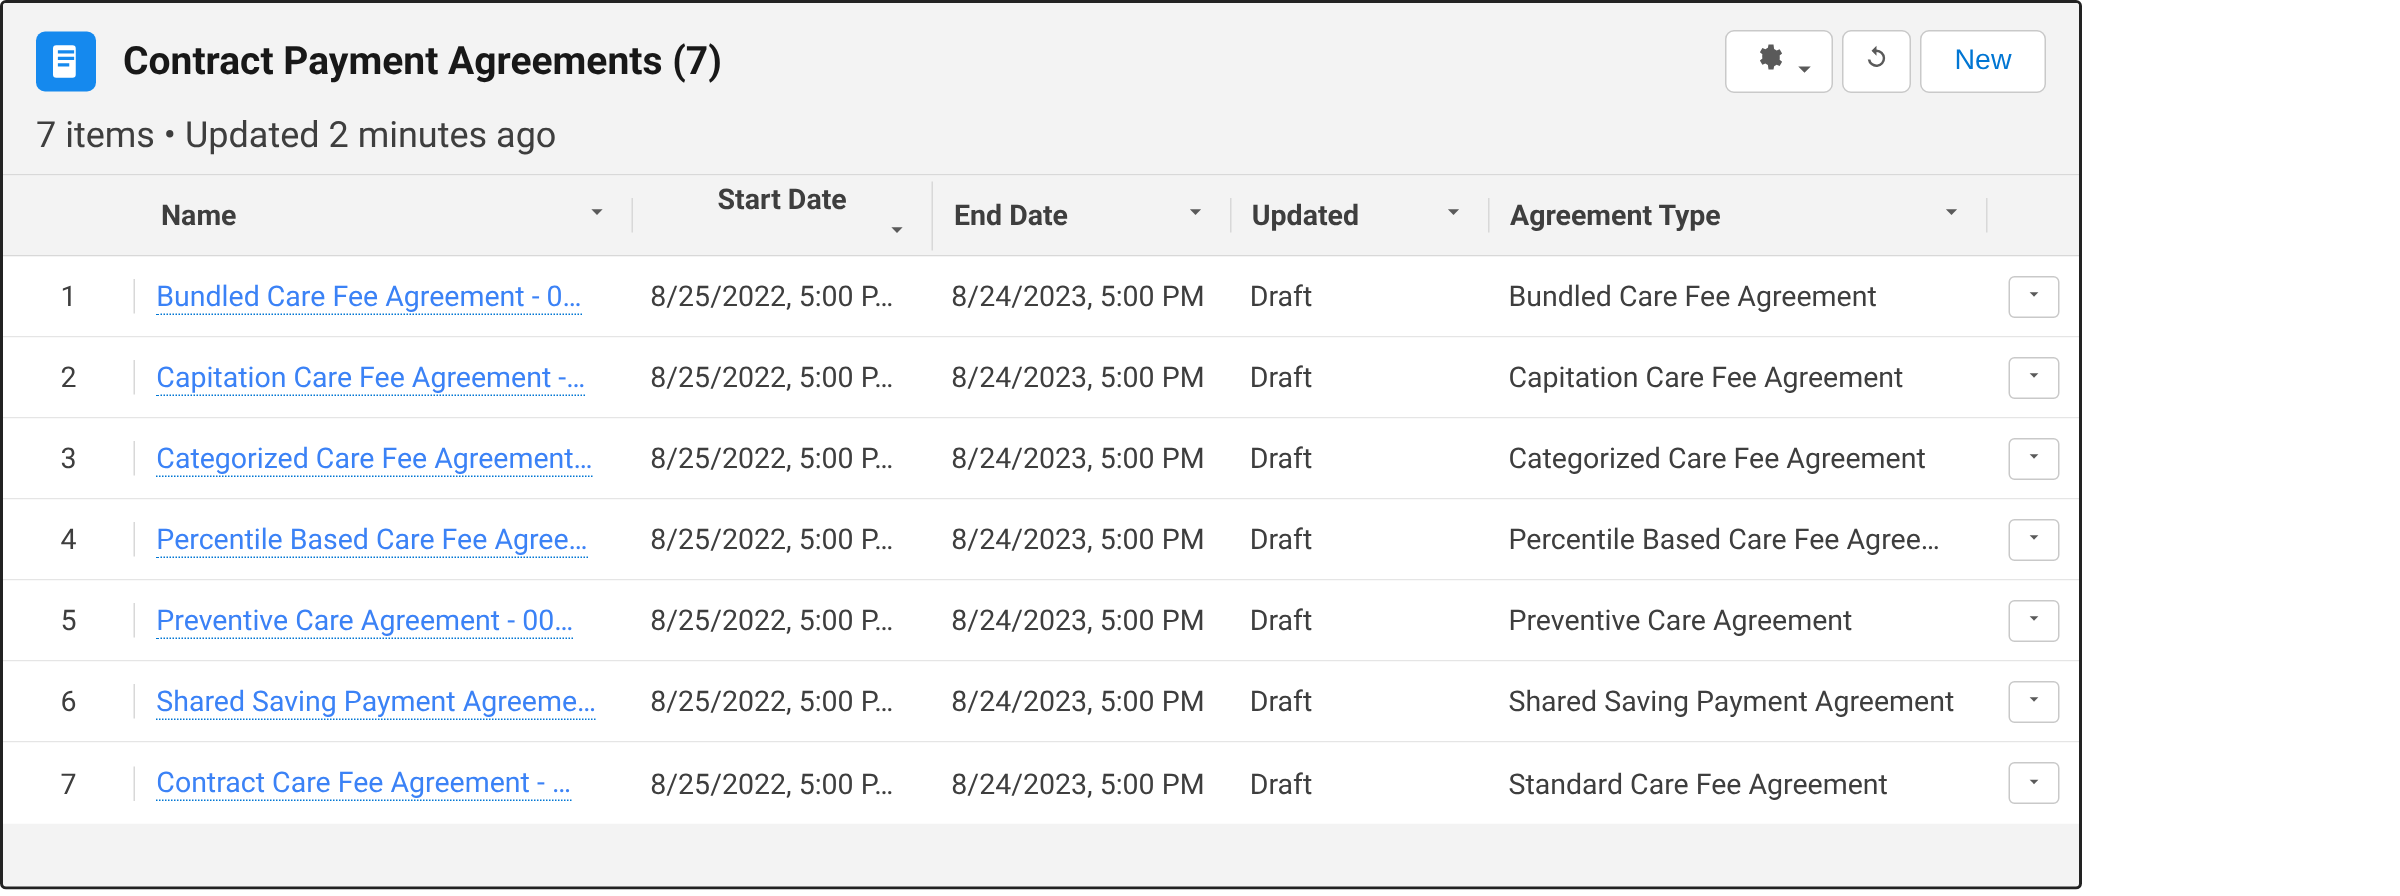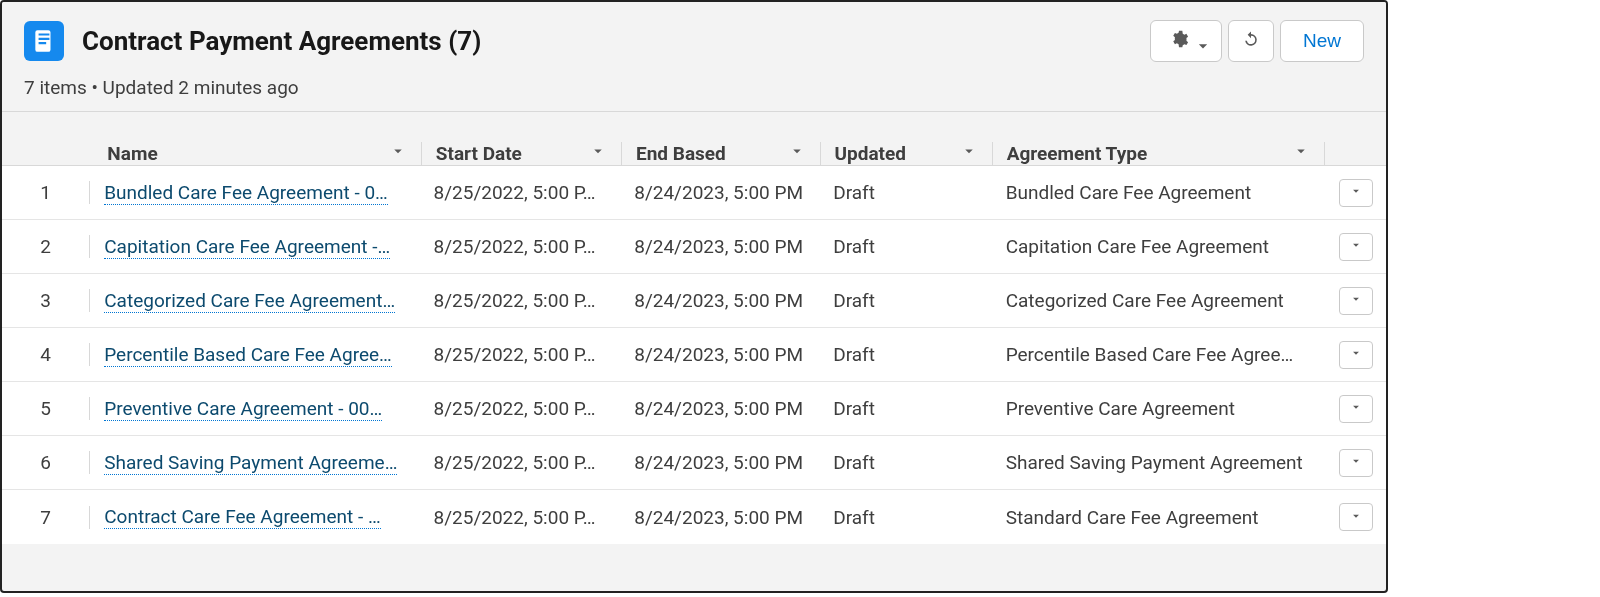--- a/index.html
+++ b/index.html
@@ -60,52 +60,52 @@
     font-size: 19px;
     padding: 0 14px;
   }
   .hbtn.settings { width: 72px; padding: 0; gap:4px; }
   .hbtn.refresh { width: 46px; padding: 0; }
   .hbtn.new { color: #0176d3; font-weight: 400; padding: 0 22px; }
   .hbtn svg { width: 20px; height: 20px; fill: #5a5a5a; }
   .hbtn .caret { width: 10px; height: 10px; }
   .subheader {
     margin-top: 14px;
-    font-size: 19px;
+    font-size: 24px;
     color: #3e3e3e;
   }
   .table {
     width: 100%;
     border-top: 1px solid #d8d8d8;
     background: #fff;
   }
   .thead {
     display: flex;
     background: #f3f3f3;
     border-bottom: 1px solid #d8d8d8;
     height: 54px;
-    align-items: flex-end;
+    align-items: center;
   }
   .th {
     display: flex;
     align-items: center;
     font-weight: 700;
     color: #3e3e3e;
     padding: 0 14px;
     border-right: 1px solid #d8d8d8;
     position: relative;
   }
   .th:last-child { border-right: none; }
   .th .sort {
     margin-left: auto;
   }
   .th .sort svg, .row-action svg { width: 18px; height: 18px; fill: #5a5a5a; }
   .col-num { width: 100px; border-right: 1px solid #d8d8d8; justify-content: center; }
   .col-name { width: 370px; }
-  .col-start { width: 224px; }
+  .col-start { width: 224px; flex-direction: column; }
   .col-end { width: 222px; }
   .col-status { width: 192px; }
   .col-type { width: 374px; }
   .col-action { width: 66px; border-right: none; justify-content:center;}
   .tbody .row {
     display: flex;
     height: 54px;
     align-items: center;
     border-bottom: 1px solid #e5e5e5;
     background: #fff;
@@ -113,21 +113,21 @@
   .tbody .row:last-child { border-bottom: none; }
   .td {
     padding: 0 14px;
     overflow: hidden;
     white-space: nowrap;
     text-overflow: ellipsis;
     color: #3e3e3e;
   }
   .td.col-num { color: #3e3e3e; text-align:center; padding:0; }
   .td.col-name a {
-    color: #0c4a6e;
+    color: #3b82f6;
     text-decoration: none;
     border-bottom: 1px dotted #0176d3;
     display: inline-block;
     max-width: 100%;
     overflow: hidden;
     text-overflow: ellipsis;
     vertical-align: bottom;
   }
   .row-action {
     width: 34px;
@@ -184,21 +184,21 @@
               <path d="M7 10l5 5 5-5z"></path>
             </svg></span>
       </div>
       <div class="th col-start">
         <span>Start Date</span>
         <span class="sort"><svg viewBox="0 0 24 24">
               <path d="M7 10l5 5 5-5z"></path>
             </svg></span>
       </div>
       <div class="th col-end">
-        <span>End Based</span>
+        <span>End Date</span>
         <span class="sort"><svg viewBox="0 0 24 24">
               <path d="M7 10l5 5 5-5z"></path>
             </svg></span>
       </div>
       <div class="th col-status">
         <span>Updated</span>
         <span class="sort"><svg viewBox="0 0 24 24">
               <path d="M7 10l5 5 5-5z"></path>
             </svg></span>
       </div>

